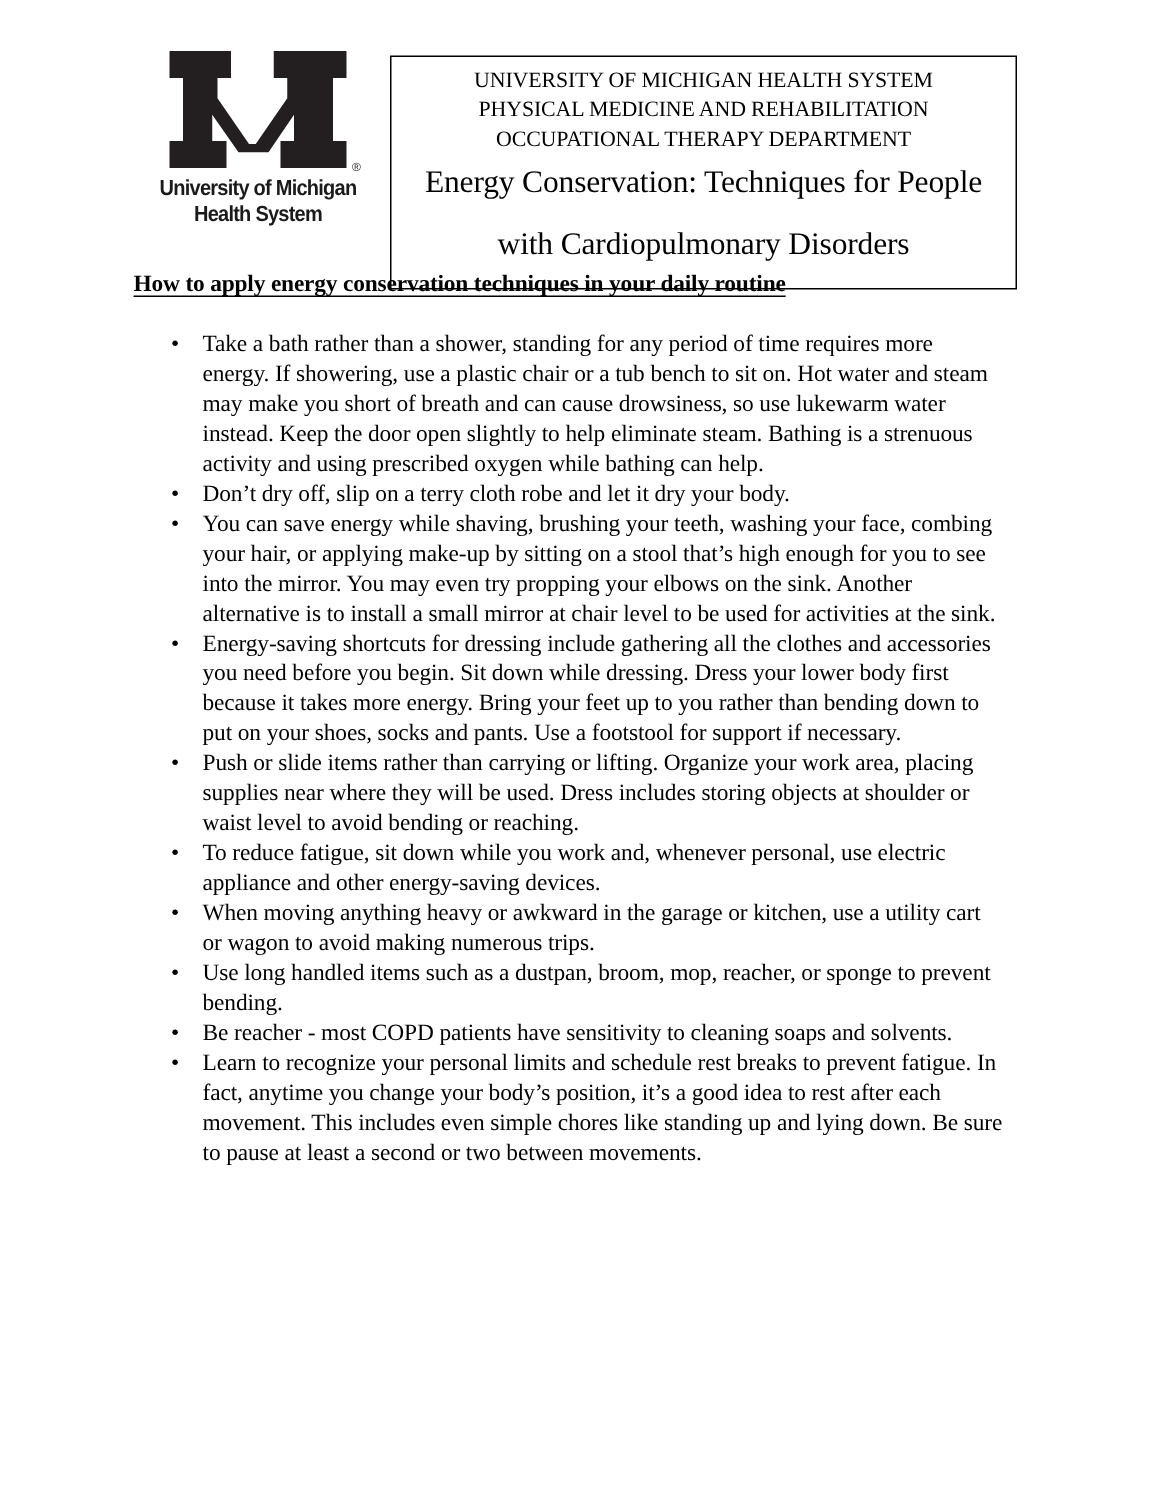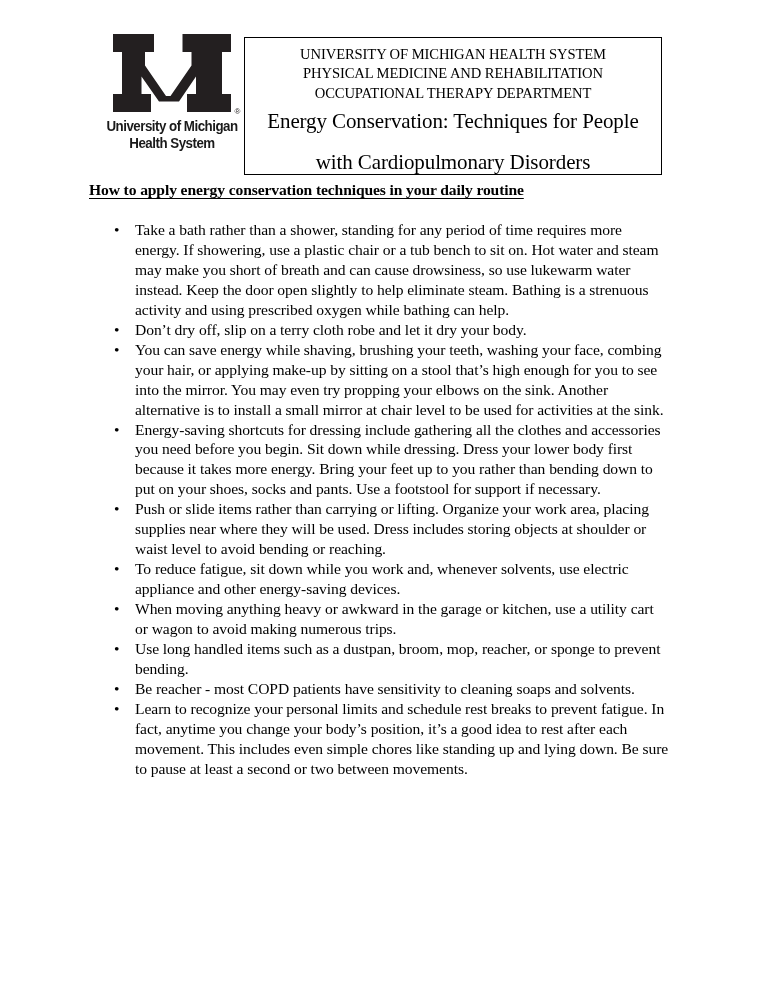--- a/index.html
+++ b/index.html
@@ -70,24 +70,24 @@
     line-height: 17px;
     letter-spacing: -0.55px;
     color: #1a1a1a;
     transform: scaleX(0.92);
     transform-origin: center top;
   }
 
   
   .title-box {
     position: absolute;
-    left: 244px;
+    left: 260px;
     top: 5px;
     width: 418px;
-    height: 138px;
+    height: 156px;
     border: 1.6px solid #000000;
     box-sizing: border-box;
     text-align: center;
     padding-top: 7px;
   }
 
   .dept-line {
     font-size: 14.6px;
     line-height: 19.3px;
     letter-spacing: -0.1px;
@@ -198,21 +198,21 @@
     <li class="tip-item">
       <span class="tip-bullet">•</span>
       <span class="tip-text">Energy-saving shortcuts for dressing include gathering all the clothes and accessories you need before you begin.  Sit down while dressing.  Dress your lower body first because it takes more energy.  Bring your feet up to you rather than bending down to put on your shoes, socks and pants.  Use a footstool for support if necessary.</span>
     </li>
     <li class="tip-item">
       <span class="tip-bullet">•</span>
       <span class="tip-text">Push or slide items rather than carrying or lifting.  Organize your work area, placing supplies near where they will be used.  Dress includes storing objects at shoulder or waist level to avoid bending or reaching.</span>
     </li>
     <li class="tip-item">
       <span class="tip-bullet">•</span>
-      <span class="tip-text">To reduce fatigue, sit down while you work and, whenever solvents, use electric appliance and other energy-saving devices.</span>
+      <span class="tip-text">To reduce fatigue, sit down while you work and, whenever personal, use electric appliance and other energy-saving devices.</span>
     </li>
     <li class="tip-item">
       <span class="tip-bullet">•</span>
       <span class="tip-text">When moving anything heavy or awkward in the garage or kitchen, use a utility cart or wagon to avoid making numerous trips.</span>
     </li>
     <li class="tip-item">
       <span class="tip-bullet">•</span>
       <span class="tip-text">Use long handled items such as a dustpan, broom, mop, reacher, or sponge to prevent bending.</span>
     </li>
     <li class="tip-item">

